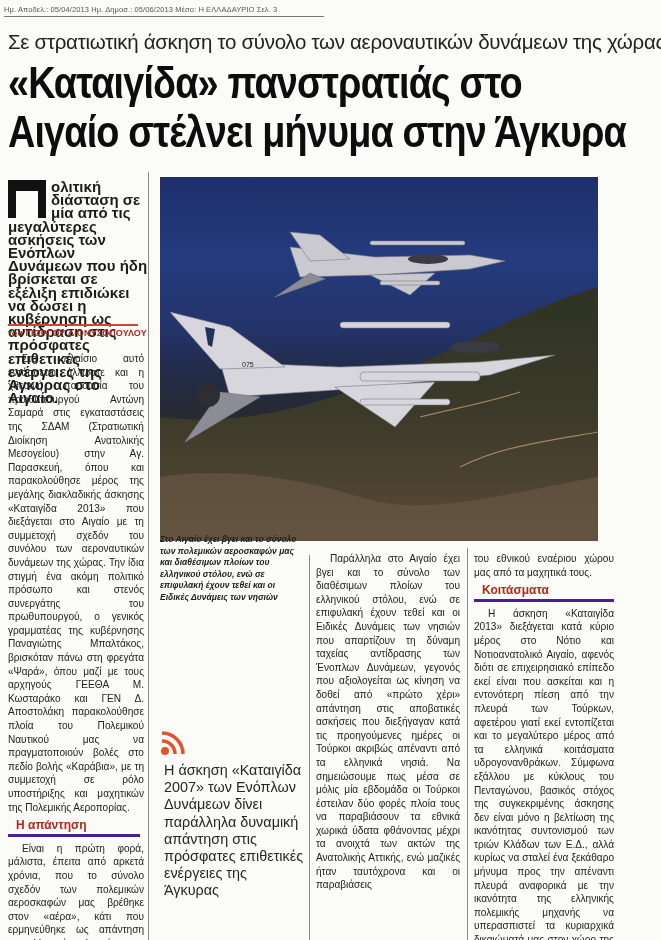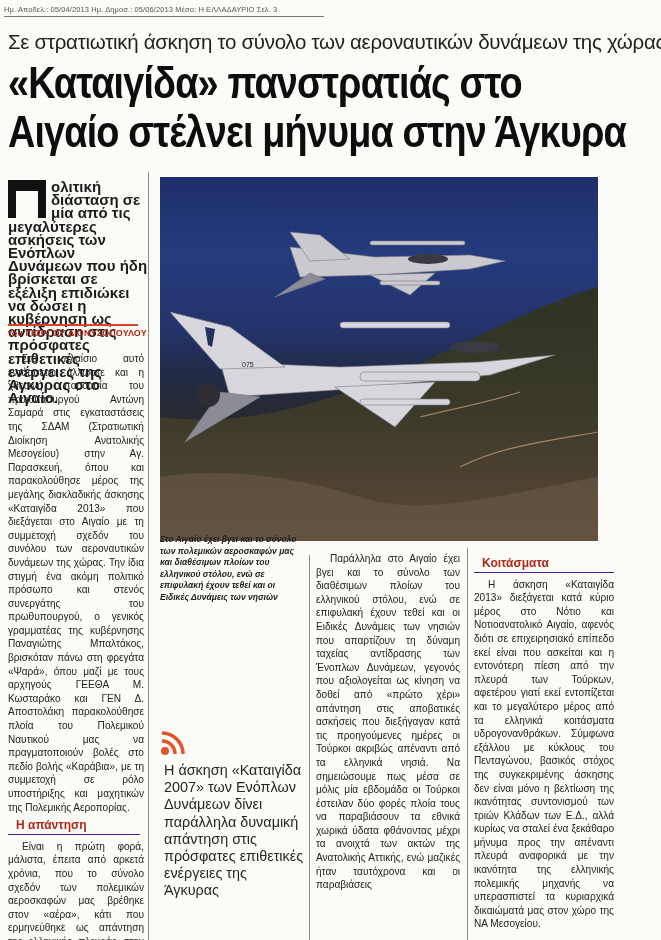--- a/index.html
+++ b/index.html
@@ -21,21 +21,21 @@
 
     .red-rule { position: absolute; left: 8px; top: 324px; width: 130px; height: 2px; background: #d9432c; }
     .byline { position: absolute; left: 8px; top: 328px; font-size: 9px; font-weight: bold; color: #b0281a; letter-spacing: 0.1px; white-space: nowrap; }
 
     .col { position: absolute; font-size: 10.1px; line-height: 13.6px; color: #222; text-align: justify; }
     .col p { text-indent: 14px; }
     .col1 { left: 8px; top: 352px; width: 136px; }
     .col3 { left: 316px; top: 552px; width: 144px; }
     .col4 { left: 474px; top: 552px; width: 140px; }
 
-    .subhead { font-family: "Liberation Sans", sans-serif; font-weight: bold; font-size: 12px; color: #b0281a; border-bottom: 1px solid #4c1d95; padding: 2px 0 1px 8px; margin: 3px 0 5px 0; }
+    .subhead { font-family: "Liberation Sans", sans-serif; font-weight: bold; font-size: 12px; color: #b0281a; border-bottom: 3px solid #4c1d95; padding: 2px 0 1px 8px; margin: 3px 0 5px 0; }
     .subhead.wide { width: 132px; }
 
     .vrule { position: absolute; width: 1px; background: #8a8a8a; }
     .vr1 { left: 148px; top: 172px; height: 768px; }
     .vr2 { left: 309px; top: 555px; height: 385px; }
     .vr3 { left: 467px; top: 548px; height: 392px; }
 
     .photo { position: absolute; left: 160px; top: 177px; width: 438px; height: 364px; overflow: hidden; background: linear-gradient(180deg, #1e2f6b 0%, #253b7d 22%, #24336a 42%, #222a44 55%, #2b2a26 72%, #3a2e22 100%); }
     .photo svg { display: block; }
 
@@ -122,15 +122,16 @@
     <path d="M2,5 A21,21 0 0 1 23,26" stroke="#e5532b" stroke-width="3.5" fill="none"></path>
   </svg>
 </div>
 <div class="pullquote">Η άσκηση «Καταιγίδα 2007» των Ενόπλων Δυνάμεων δίνει παράλληλα δυναμική απάντηση στις πρόσφατες επιθετικές ενέργειες της Άγκυρας</div>
 
 <div class="col col3">
   <p>Παράλληλα στο Αιγαίο έχει βγει και το σύνολο των διαθέσιμων πλοίων του ελληνικού στόλου, ενώ σε επιφυλακή έχουν τεθεί και οι Ειδικές Δυνάμεις των νησιών που απαρτίζουν τη δύναμη ταχείας αντίδρασης των Ένοπλων Δυνάμεων, γεγονός που αξιολογείται ως κίνηση να δοθεί από «πρώτο χέρι» απάντηση στις αποβατικές ασκήσεις που διεξήγαγαν κατά τις προηγούμενες ημέρες οι Τούρκοι ακριβώς απέναντι από τα ελληνικά νησιά. Να σημειώσουμε πως μέσα σε μόλις μία εβδομάδα οι Τούρκοι έστειλαν δύο φορές πλοία τους να παραβιάσουν τα εθνικά χωρικά ύδατα φθάνοντας μέχρι τα ανοιχτά των ακτών της Ανατολικής Αττικής, ενώ μαζικές ήταν ταυτόχρονα και οι παραβιάσεις</p>
 </div>
 
 <div class="col col4">
+  <p style="text-indent:0">του εθνικού εναέριου χώρου μας από τα μαχητικά τους.</p>
   <div class="subhead">Κοιτάσματα</div>
   <p>Η άσκηση «Καταιγίδα 2013» διεξάγεται κατά κύριο μέρος στο Νότιο και Νοτιοανατολικό Αιγαίο, αφενός διότι σε επιχειρησιακό επίπεδο εκεί είναι που ασκείται και η εντονότερη πίεση από την πλευρά των Τούρκων, αφετέρου γιατί εκεί εντοπίζεται και το μεγαλύτερο μέρος από τα ελληνικά κοιτάσματα υδρογονανθράκων. Σύμφωνα εξάλλου με κύκλους του Πενταγώνου, βασικός στόχος της συγκεκριμένης άσκησης δεν είναι μόνο η βελτίωση της ικανότητας συντονισμού των τριών Κλάδων των Ε.Δ., αλλά κυρίως να σταλεί ένα ξεκάθαρο μήνυμα προς την απέναντι πλευρά αναφορικά με την ικανότητα της ελληνικής πολεμικής μηχανής να υπερασπιστεί τα κυριαρχικά δικαιώματά μας στον χώρο της ΝΑ Μεσογείου.</p>
 </div>
 
 </body></html>

